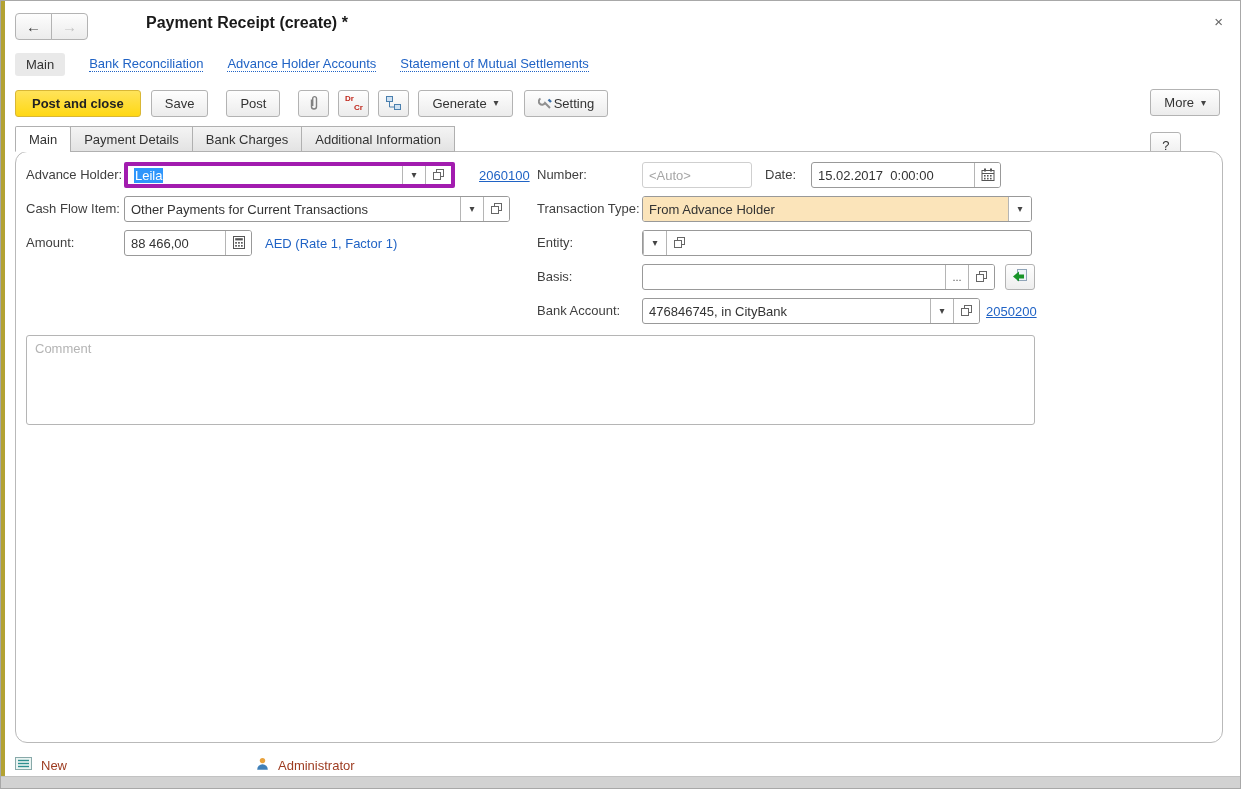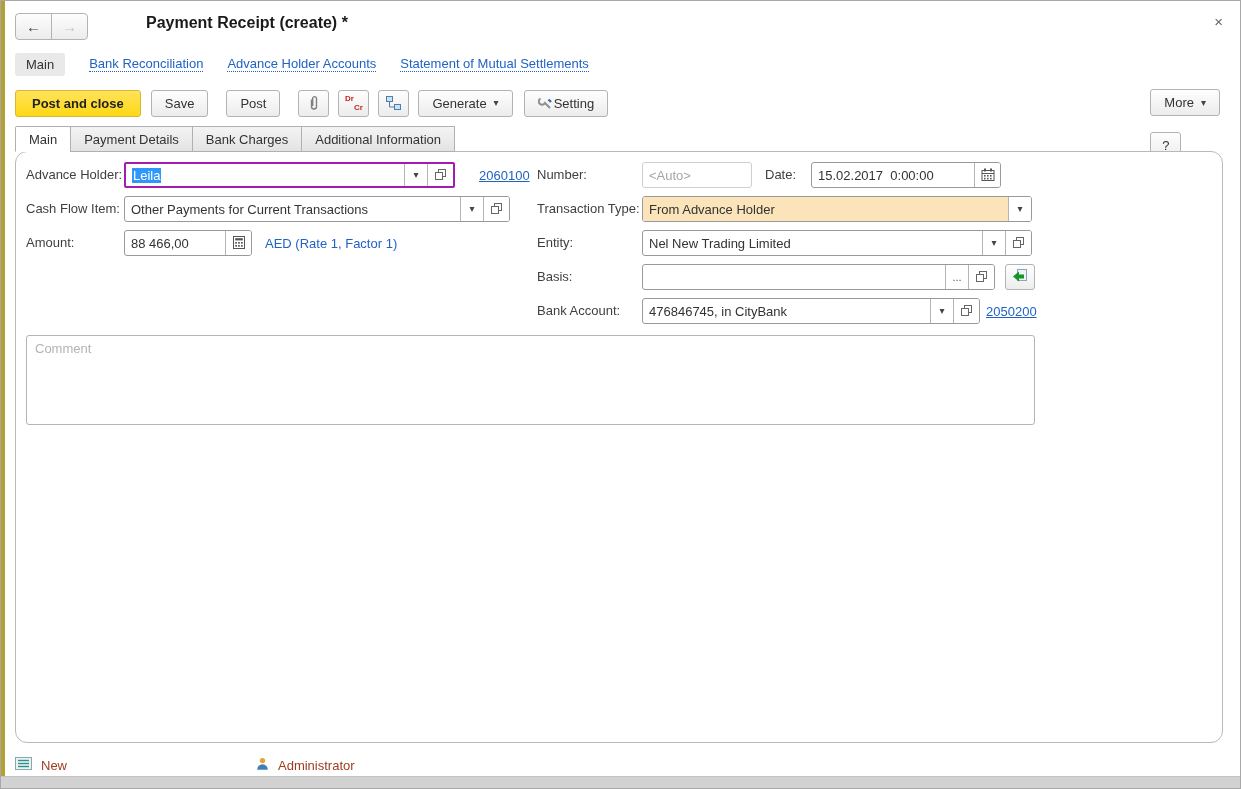--- a/index.html
+++ b/index.html
@@ -47,21 +47,21 @@
     background:linear-gradient(#f4f4f4,#e3e3e3); border:1px solid #b0b0b0; margin-left:-1px; cursor:pointer; }
   .tab:first-child { margin-left:0; }
   .tab.active { background:#fff; border-bottom:1px solid #fff; border-radius:2px 2px 0 0; }
 
   
   .panel { left:14px; top:150px; width:1208px; height:592px; background:#fff; border:1px solid #b9b9b9; border-radius:12px; }
 
   .flabel { position:absolute; font-size:13px; color:#3f3f3f; height:26px; line-height:26px; white-space:nowrap; }
   .fgroup { position:absolute; height:26px; display:flex; align-items:stretch; background:#fff;
     border:1px solid #999; border-radius:3px; overflow:hidden; }
-  .fgroup.focused { border:2px solid #a21caf; border-radius:2px; }
+  .fgroup.focused { border:4px solid #a21caf; border-radius:2px; }
   .finput { border:none; outline:none; flex:1; min-width:0; padding:0 6px; font-size:13px; color:#333; font-family:inherit; background:transparent; }
   .finput::placeholder { color:#b0b0b0; }
   .ftext { flex:1; display:flex; align-items:center; padding:0 6px; font-size:13px; color:#333; }
   .sel { background:#2f96fb; color:#fff; padding:0 1px; }
   .fbtn { width:23px; display:flex; align-items:center; justify-content:center; border-left:1px solid #b5b5b5; background:#fff; cursor:pointer; color:#555; font-size:11px; }
   .fbtn.wide { width:26px; }
   .peach { background:#fbe4ba; }
   .input-plain { position:absolute; height:26px; border:1px solid #999; border-radius:3px; font-size:13px; color:#333; padding:0 6px; font-family:inherit; outline:none; }
   .input-plain:disabled { border-color:#cfcfcf; background:#fff; color:#9e9e9e; }
   .input-plain:disabled::placeholder { color:#a6a6a6; }
@@ -241,21 +241,20 @@
               <rect x="2.2" y="9" width="1.7" height="1.7" fill="#555"></rect>
               <rect x="5.1" y="9" width="1.7" height="1.7" fill="#555"></rect>
               <rect x="8" y="9" width="1.7" height="1.7" fill="#555"></rect>
             </svg></span>
         </div>
     </div>
     <div class="link" style="left:249px; top:84px;">AED (Rate 1, Factor 1)</div>
 
     <div class="flabel" style="left:521px; top:78px;">Entity:</div>
     <div class="fgroup" style="left:626px; top:78px; width:390px;">
-      <input class="finput" value="Nel New Trading Limited" style="">
       <div class="fbtn">
           <span class="caret">▾</span>
         </div>
       <div class="fbtn wide">
           <span><svg width="11" height="11">
               <rect x="3.5" y="0.5" width="7" height="7" fill="#fff" stroke="#666"></rect>
               <rect x="0.5" y="3.5" width="7" height="7" fill="#fff" stroke="#666"></rect>
             </svg></span>
         </div>
     </div>

